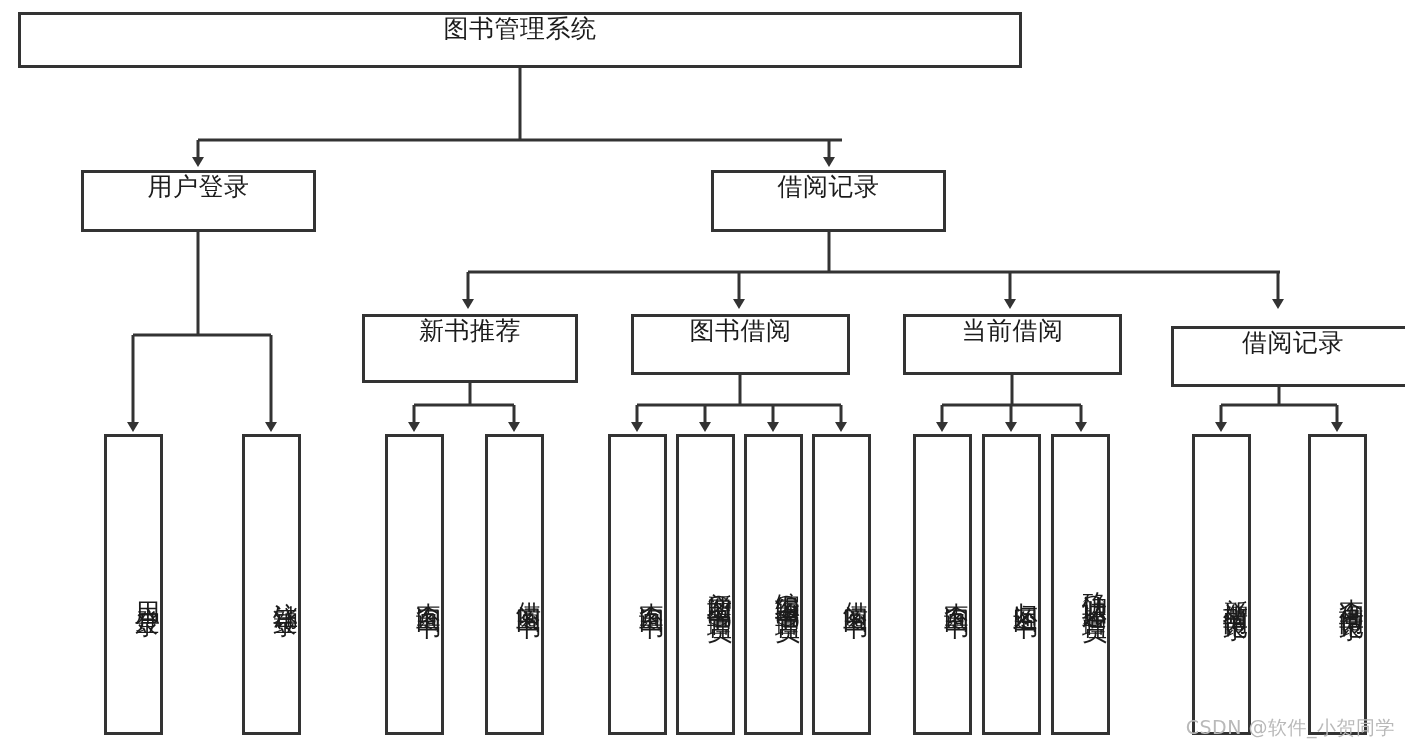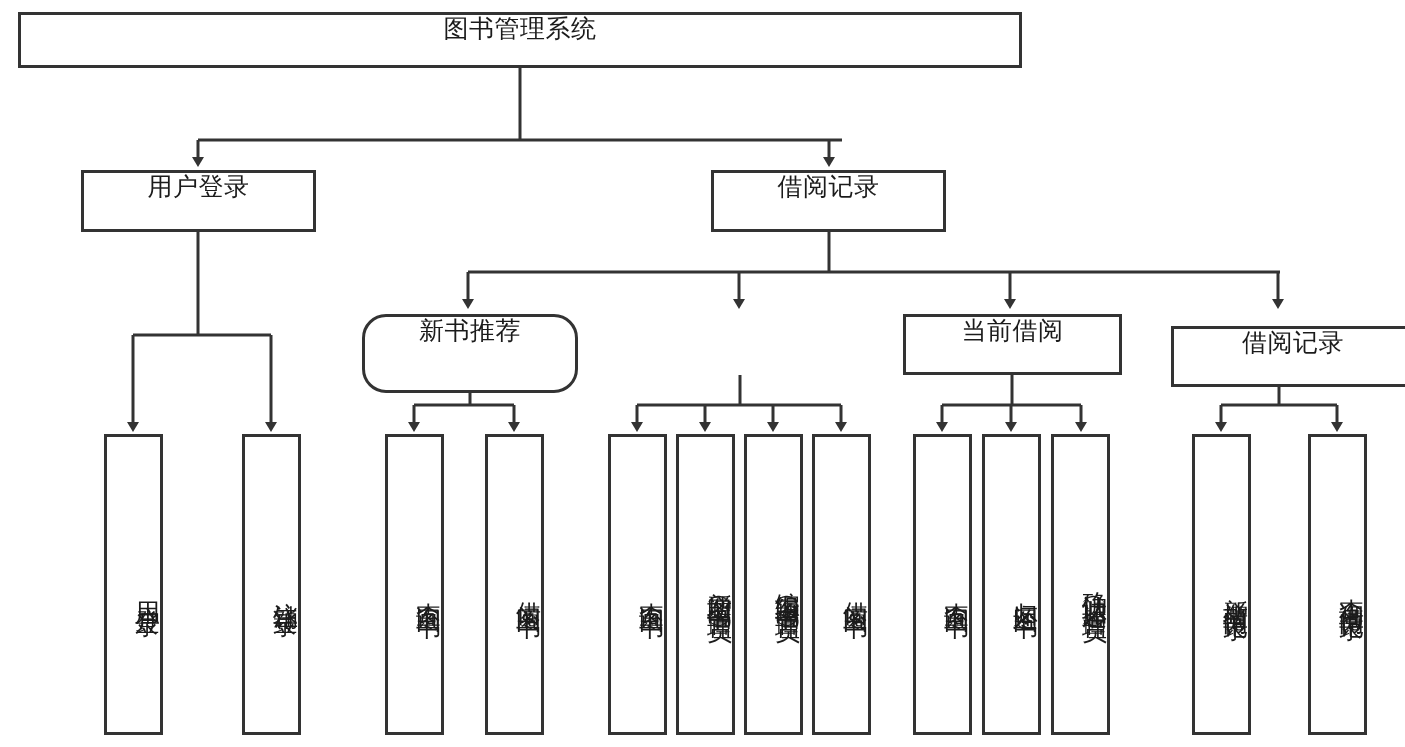--- a/index.html
+++ b/index.html
@@ -127,22 +127,25 @@
     <span class="lbl">图书管理系统</span>
   </div>
 
   <div class="node horiz" style="left:81px; top:170px; width:235px; height:62px;">
     <span class="lbl">用户登录</span>
   </div>
   <div class="node horiz" style="left:711px; top:170px; width:235px; height:62px;">
     <span class="lbl">借阅记录</span>
   </div>
 
-  <div class="node horiz" style="left:362px; top:314px; width:216px; height:79px;border-radius:24px;">
+  <div class="node horiz" style="left:362px; top:314px; width:216px; height:69px;">
     <span class="lbl">新书推荐</span>
+  </div>
+  <div class="node horiz" style="left:631px; top:314px; width:219px; height:61px;">
+    <span class="lbl">图书借阅</span>
   </div>
   <div class="node horiz" style="left:903px; top:314px; width:219px; height:61px;">
     <span class="lbl">当前借阅</span>
   </div>
   <div class="node horiz" style="left:1171px; top:326px; width:244px; height:61px;">
     <span class="lbl">借阅记录</span>
   </div>
 
   <div class="node vert" style="left:104px; top:434px; width:59px; height:301px;">
     <span class="lbl">用户登录</span>
@@ -181,14 +184,15 @@
     <span class="lbl">确认归还（管理员）</span>
   </div>
 
   <div class="node vert" style="left:1192px; top:434px; width:59px; height:301px;">
     <span class="lbl">新增借阅记录</span>
   </div>
   <div class="node vert" style="left:1308px; top:434px; width:59px; height:301px;">
     <span class="lbl">查询借阅记录</span>
   </div>
 
+  <div id="watermark">CSDN @软件_小贺同学</div>
 
 </div>
 
 </body></html>

